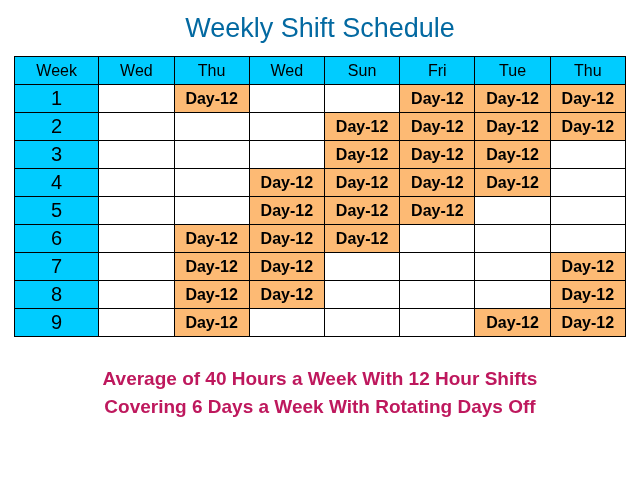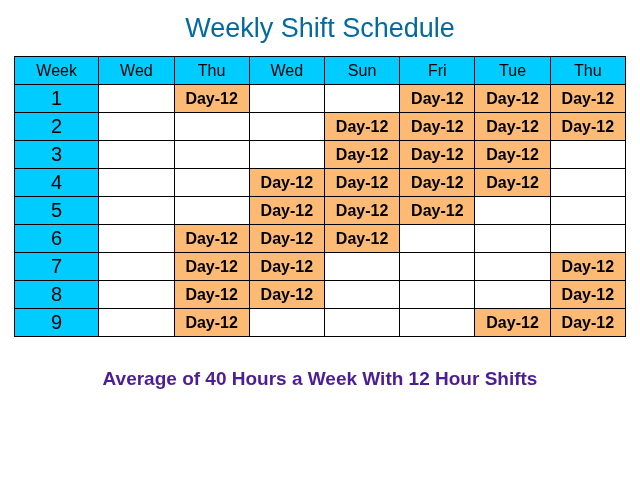--- a/index.html
+++ b/index.html
@@ -66,21 +66,21 @@
   }
   col.week-col { width: 84px; }
   col.day-col { width: 75px; }
   .footer {
     margin-top: 28px;
     text-align: center;
   }
   .footer .line {
     font-size: 19px;
     font-weight: bold;
-    color: #4c1d95;
+    color: #be185d;
     line-height: 1.45;
   }
 </style>
 </head>
 <body>
 
 <div class="page">
 
   <h1 class="title">Weekly Shift Schedule</h1>
 
@@ -198,15 +198,16 @@
             <td class="empty"></td>
             <td class="shift">Day-12</td>
             <td class="shift">Day-12</td>
           </tr>
         </tbody>
     </table>
   </div>
 
   <div class="footer">
     <div class="line">Average of 40 Hours a Week With 12 Hour Shifts</div>
+    <div class="line">Covering 6 Days a Week With Rotating Days Off</div>
   </div>
 
 </div>
 
 </body></html>

